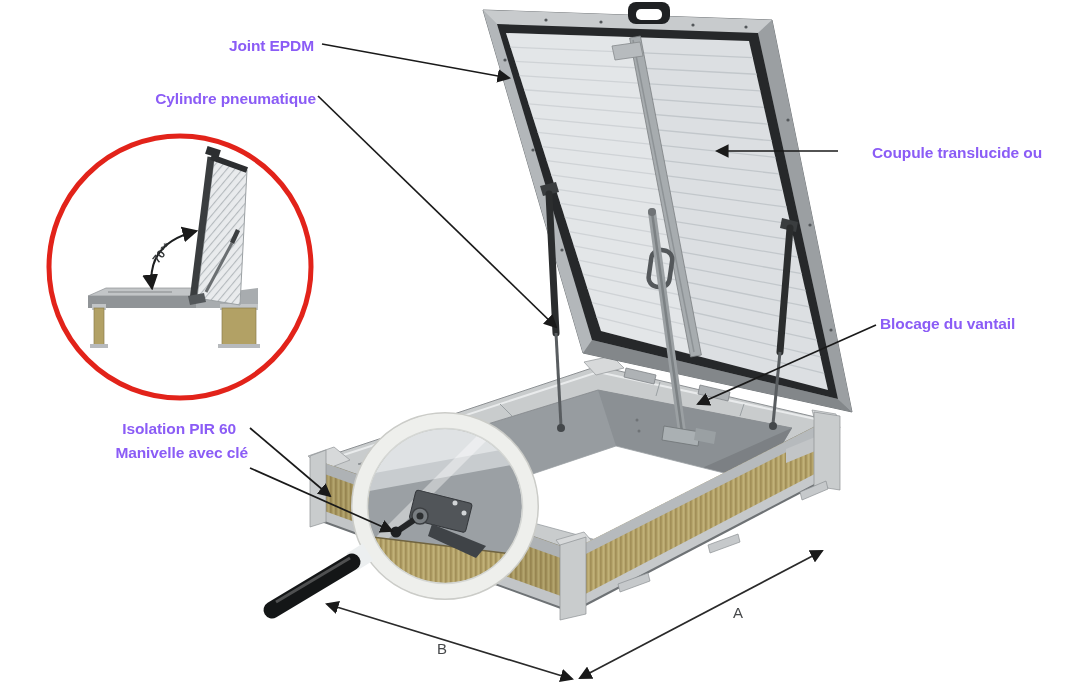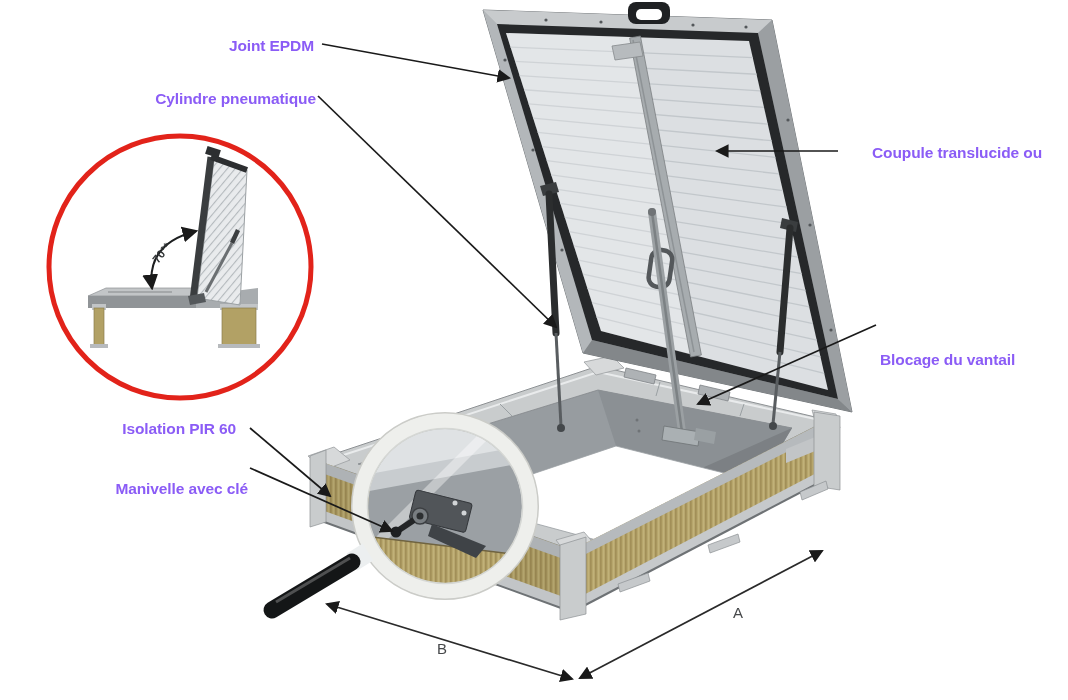--- a/index.html
+++ b/index.html
@@ -238,19 +238,19 @@
     <line x1="580" y1="678" x2="822" y2="551" marker-start="url(#ah)" marker-end="url(#ah)"></line>
     <line x1="327" y1="604" x2="572" y2="679" marker-start="url(#ah)" marker-end="url(#ah)"></line>
   </g>
 </svg>
 
 <div class="lbl r" style="left:178px;top:35px;width:136px;">Joint EPDM</div>
 <div class="lbl r" style="left:132px;top:88px;width:184px;">Cylindre pneumatique</div>
 <div class="lbl" style="left:845px;top:142px;width:190px;margin-left:27px;">
   <div>Coupule translucide ou</div>
 </div>
-<div class="lbl" style="left:880px;top:313px;width:170px;margin-top:36px;">Blocage du vantail</div>
+<div class="lbl" style="left:880px;top:313px;width:170px;">Blocage du vantail</div>
 <div class="lbl r" style="left:84px;top:418px;width:152px;">Isolation PIR 60</div>
-<div class="lbl r" style="left:86px;top:478px;width:162px;">Manivelle avec clé</div>
+<div class="lbl r" style="left:86px;top:442px;width:162px;">Manivelle avec clé</div>
 <div class="dim" style="left:726px;top:604px;width:24px;">A</div>
 <div class="dim" style="left:430px;top:640px;width:24px;">B</div>
 
 </div>
 
 </body></html>

